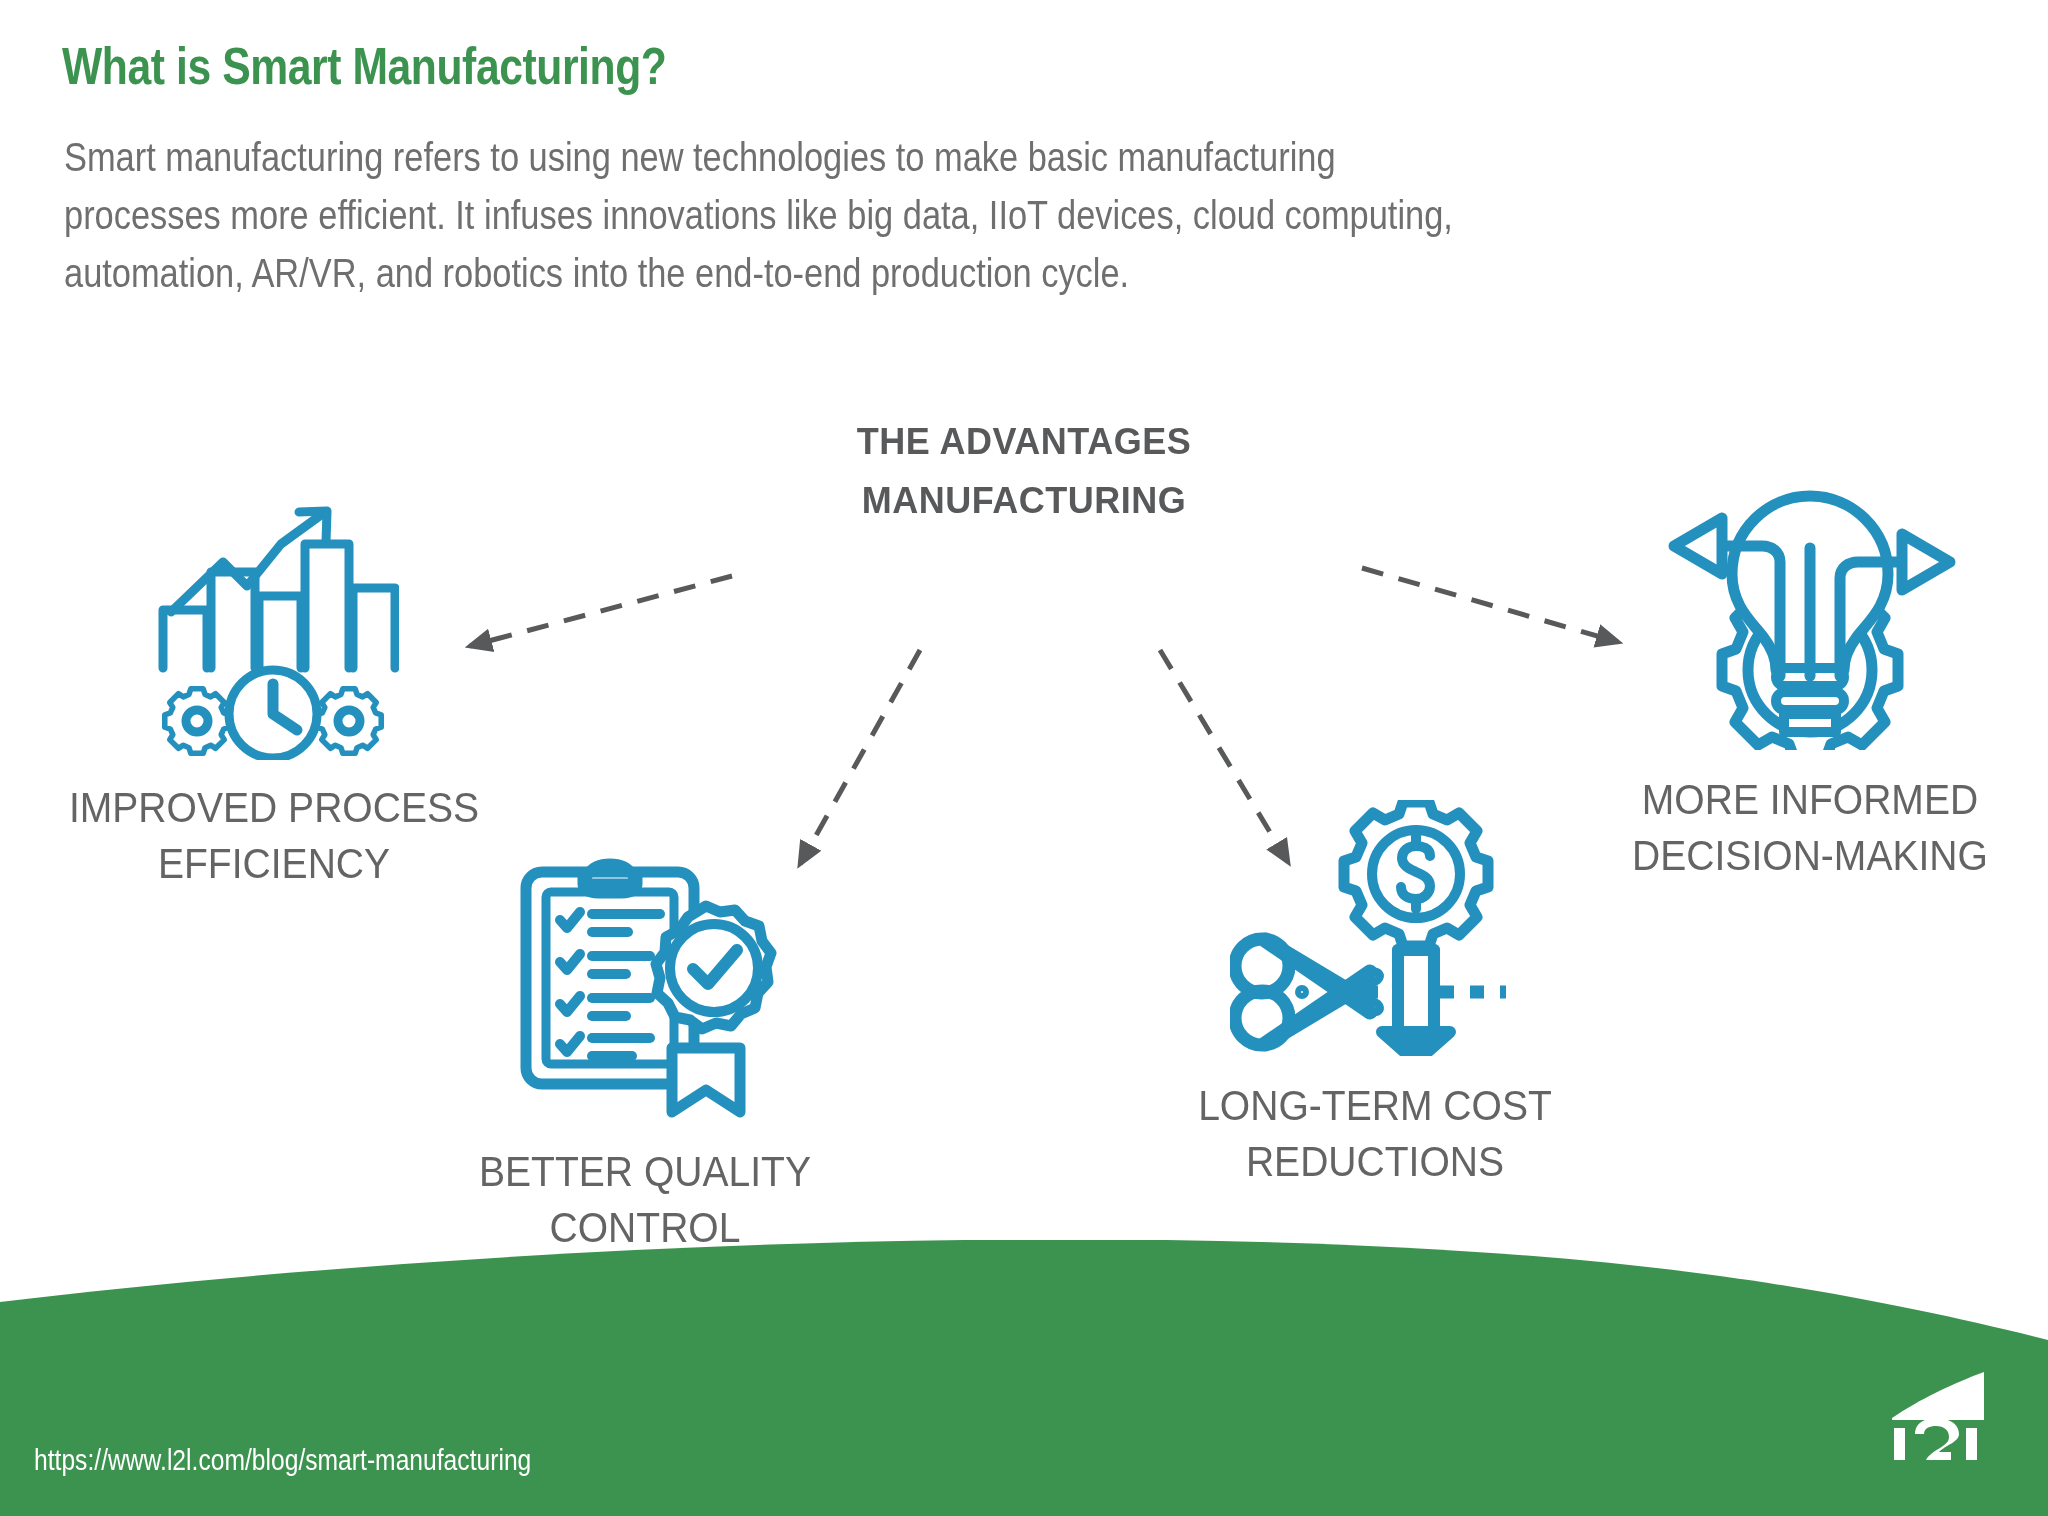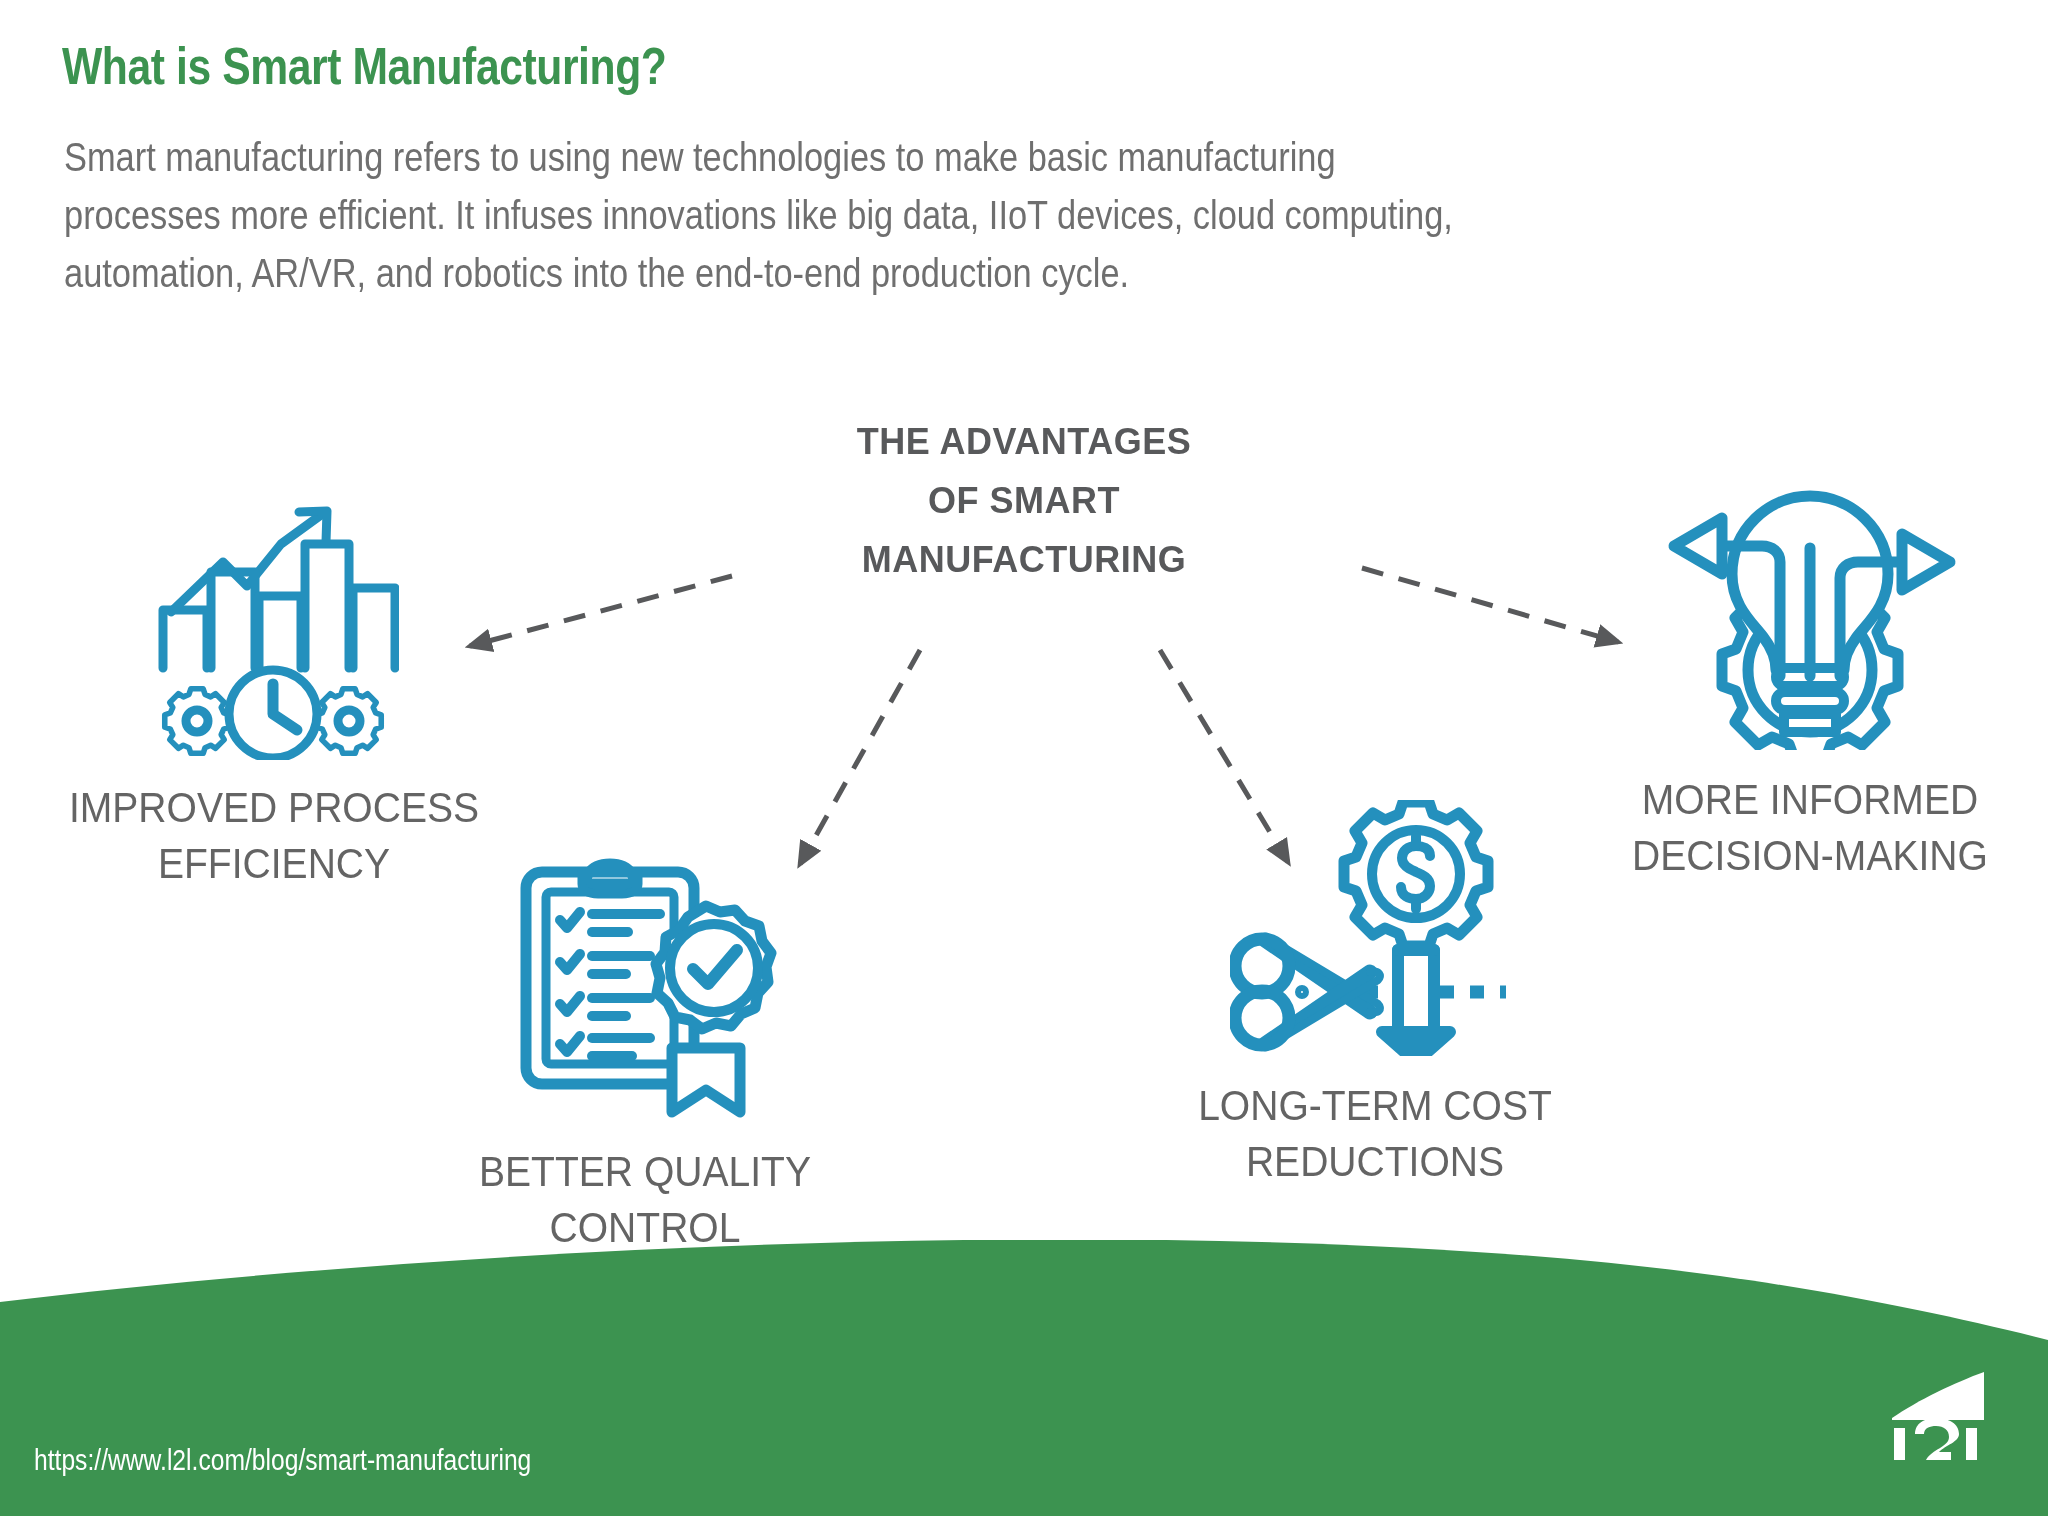--- a/index.html
+++ b/index.html
@@ -96,21 +96,20 @@
   <div class="headline">What is Smart Manufacturing?</div>
 
   <div class="lede">
     <span>Smart manufacturing refers to using new technologies to make basic manufacturing</span>
     <span>processes more efficient. It infuses innovations like big data, IIoT devices, cloud computing,</span>
     <span>automation, AR/VR, and robotics into the end-to-end production cycle.</span>
   </div>
 
   <div class="center-title">
     <span>THE ADVANTAGES</span>
-    <span>OF SMART</span>
     <span>MANUFACTURING</span>
   </div>
 
   <svg id="arrows" viewBox="0 0 2048 1516" xmlns="http://www.w3.org/2000/svg">
     <defs>
       <marker id="ah" viewBox="0 0 10 10" refX="8" refY="5" markerWidth="5.5" markerHeight="5.5" orient="auto-start-reverse">
         <path d="M 0 0.6 L 10 5 L 0 9.4 z" fill="#58595b"></path>
       </marker>
     </defs>
 

